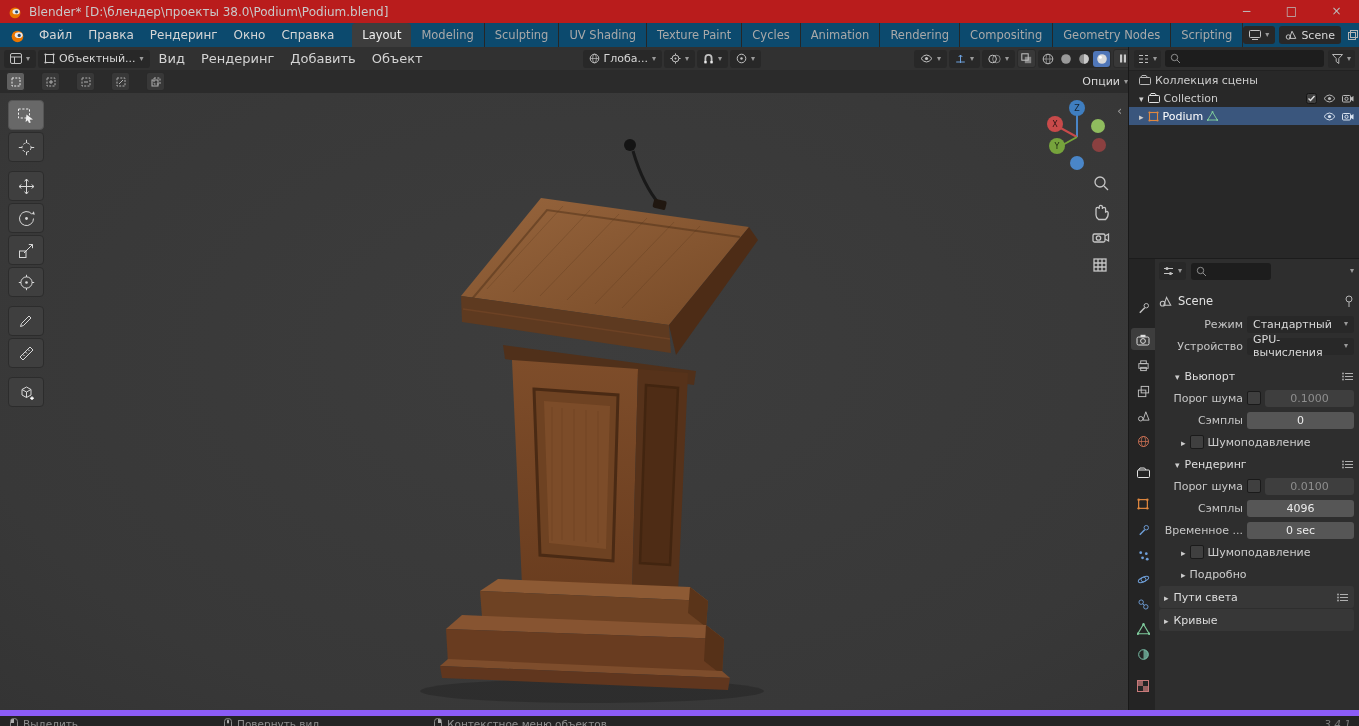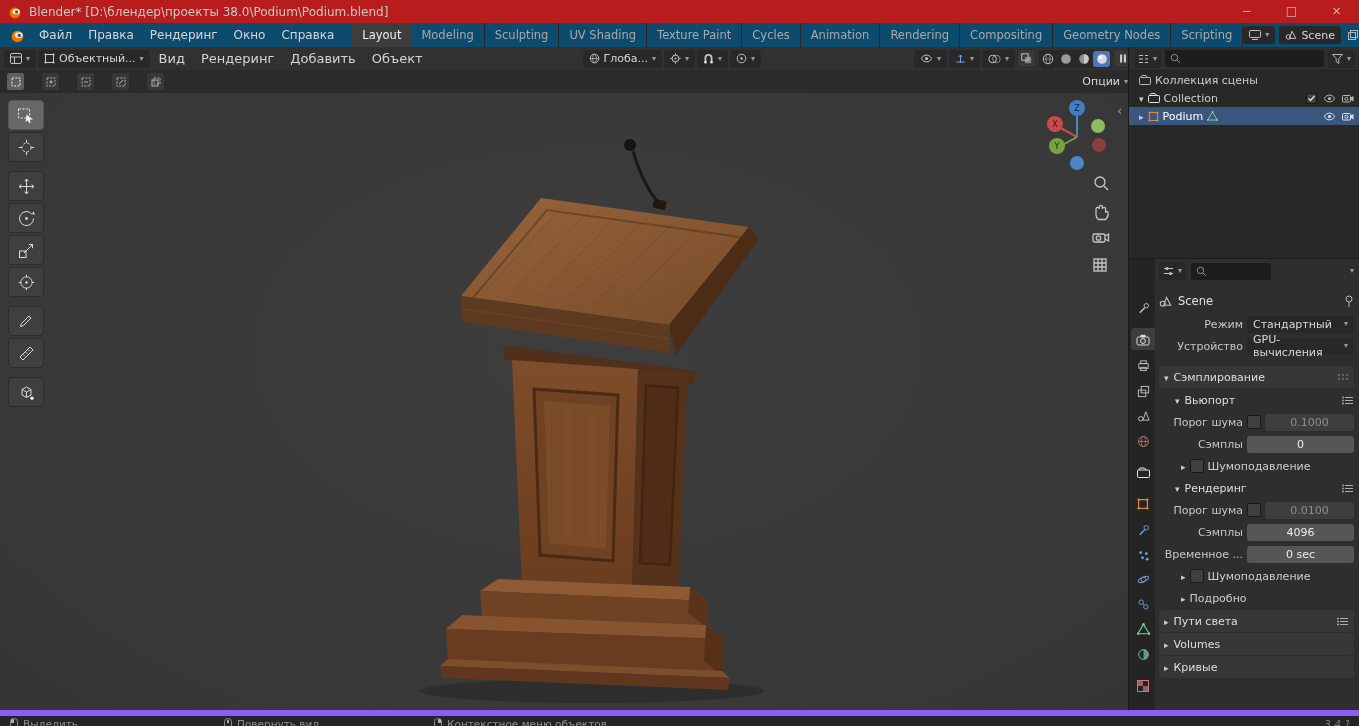--- a/index.html
+++ b/index.html
@@ -682,35 +682,20 @@
       </div>
       <div class="prow">
         <span class="plabel">Устройство</span>
         <div class="dd">
           <span>GPU-вычисления</span>
           <span class="chev"></span>
         </div>
       </div>
 
       <div style="height:8px"></div>
-      <div class="sect main">
-        <span class="car-d"></span>
-        <span>Сэмплирование</span>
-        <span class="sp"></span>
-        <svg width="12" height="8" viewBox="0 0 12 8">
-            <g fill="#7a7a7a">
-              <circle cx="2" cy="2" r="0.9"></circle>
-              <circle cx="6" cy="2" r="0.9"></circle>
-              <circle cx="10" cy="2" r="0.9"></circle>
-              <circle cx="2" cy="6" r="0.9"></circle>
-              <circle cx="6" cy="6" r="0.9"></circle>
-              <circle cx="10" cy="6" r="0.9"></circle>
-            </g>
-          </svg>
-      </div>
       <div class="sect sub">
         <span class="car-d"></span>
         <span>Вьюпорт</span>
         <span class="sp"></span>
         <svg width="12" height="9" viewBox="0 0 12 9">
             <path d="M3 1.5 H11 M3 4.5 H11 M3 7.5 H11" stroke="#b0b0b0"></path>
             <circle cx="1" cy="1.5" r="0.9" fill="#b0b0b0"></circle>
             <circle cx="1" cy="4.5" r="0.9" fill="#b0b0b0"></circle>
             <circle cx="1" cy="7.5" r="0.9" fill="#b0b0b0"></circle>
           </svg>
@@ -769,24 +754,20 @@
         <span class="sp"></span>
         <svg width="12" height="9" viewBox="0 0 12 9">
             <path d="M3 1.5 H11 M3 4.5 H11 M3 7.5 H11" stroke="#b0b0b0"></path>
             <circle cx="1" cy="1.5" r="0.9" fill="#b0b0b0"></circle>
             <circle cx="1" cy="4.5" r="0.9" fill="#b0b0b0"></circle>
             <circle cx="1" cy="7.5" r="0.9" fill="#b0b0b0"></circle>
           </svg>
       </div>
       <div class="sect main">
         <span class="car-r"></span>
-        <span>Volumes</span>
-      </div>
-      <div class="sect main">
-        <span class="car-r"></span>
         <span>Кривые</span>
       </div>
     </div>
   </div>
 
   <div id="statusbar">
     <span class="hint" style="left:10px">
       <svg width="8" height="12" viewBox="0 0 8 12">
           <rect x="0.5" y="0.5" width="7" height="11" rx="3" fill="none" stroke="#8a8a8a"></rect>
           <path d="M1 1.5 Q2.5 0.8 4 1 V5 H1 Z" fill="#aeaeae"></path>

